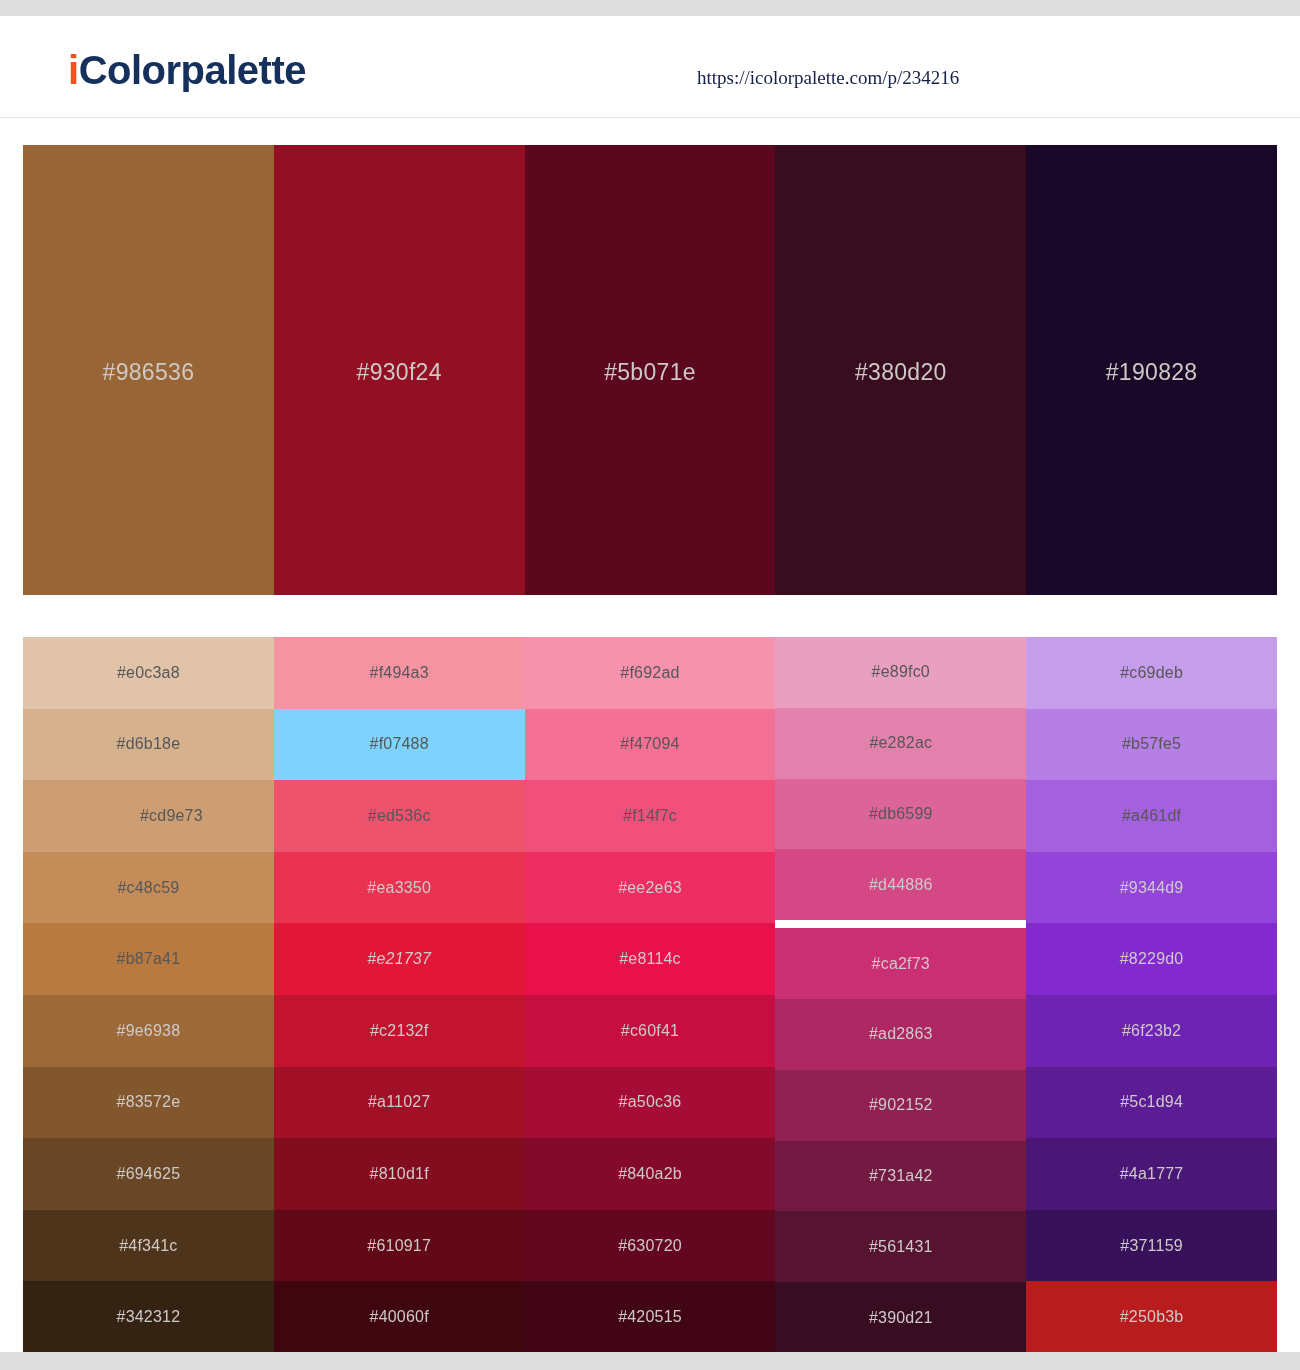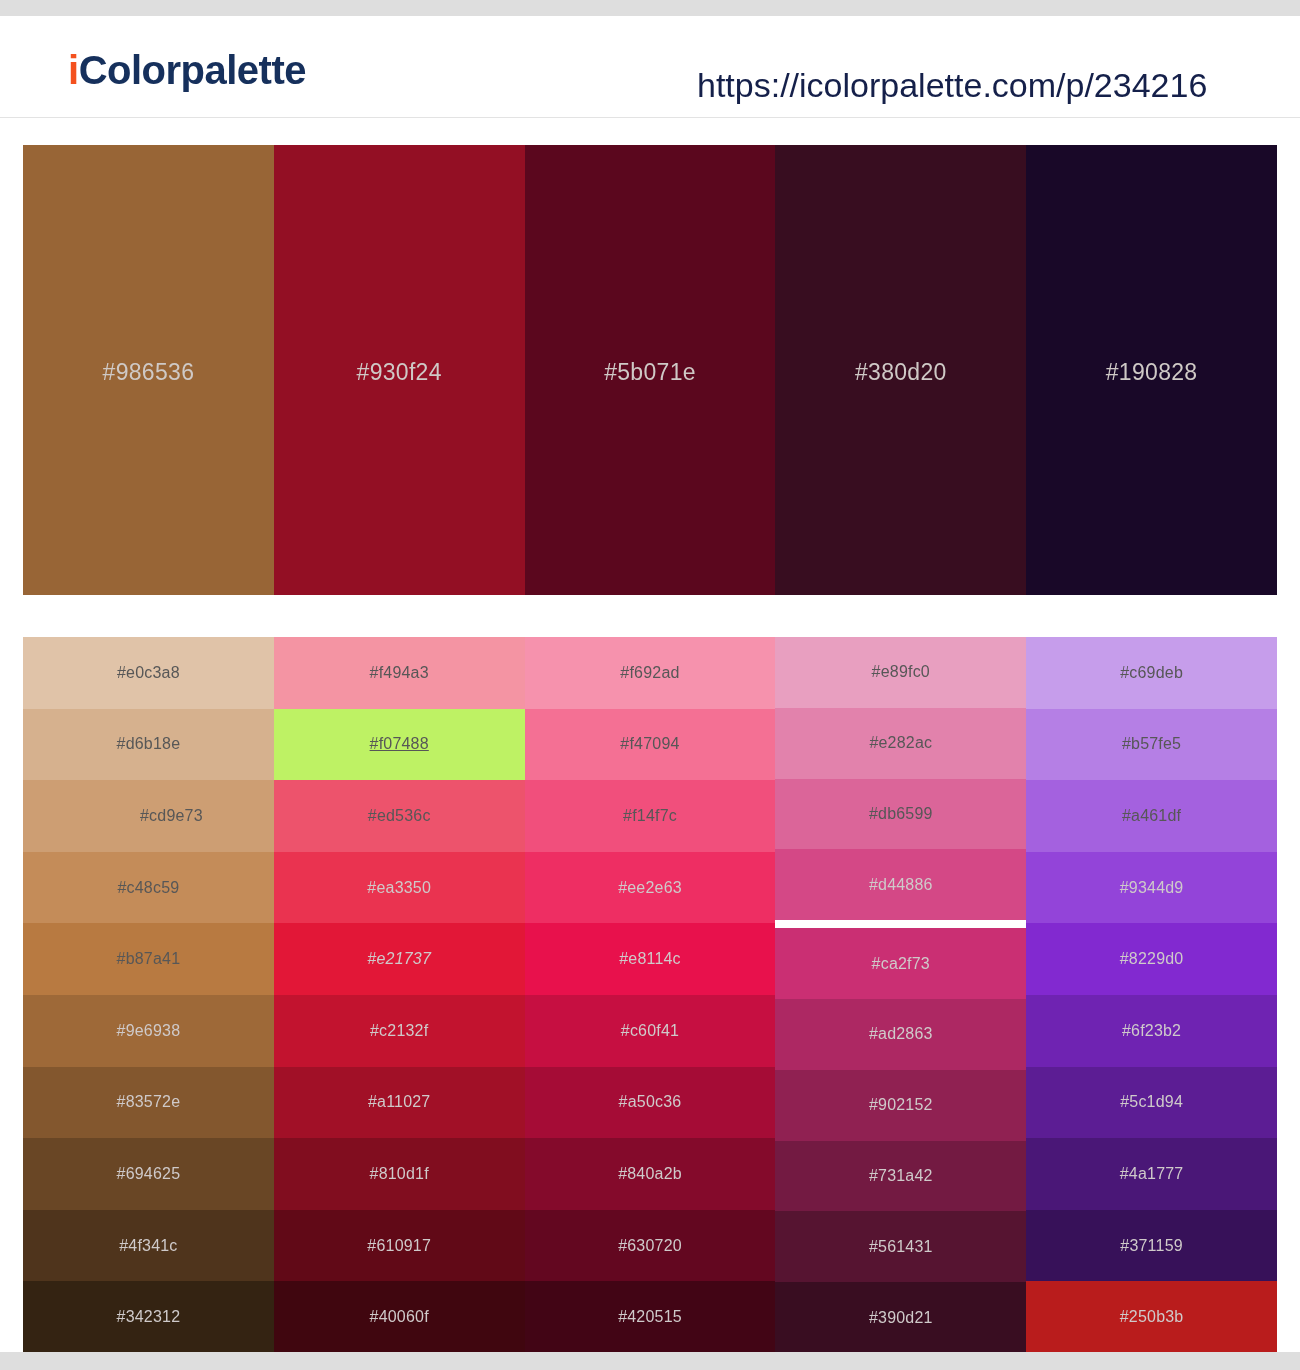--- a/index.html
+++ b/index.html
@@ -46,25 +46,26 @@
     letter-spacing: -0.5px;
     line-height: 1;
     white-space: nowrap;
   }
   .logo .logo-i { color: #f4511e; }
   .logo .logo-rest { color: #16305c; }
   .page-url {
     position: absolute;
     left: 697px;
     top: 52px;
-    font-size: 34px;
+    font-size: 19px;
     color: #15204a;
     line-height: 1;
     white-space: nowrap;
     text-decoration: none;
+    font-family: Liberation Serif, serif;
   }
   
   .main-band {
     position: absolute;
     left: 23px;
     top: 145px;
     width: 1254px;
     height: 450px;
     display: flex;
   }
@@ -156,21 +157,21 @@
         <div class="shade-cell dark-on-light" style="background: rgb(196, 140, 89);">#c48c59</div>
         <div class="shade-cell dark-on-light" style="background: rgb(184, 122, 65);">#b87a41</div>
         <div class="shade-cell light-on-dark" style="background: rgb(158, 105, 56);">#9e6938</div>
         <div class="shade-cell light-on-dark" style="background: rgb(131, 87, 46);">#83572e</div>
         <div class="shade-cell light-on-dark" style="background: rgb(105, 70, 37);">#694625</div>
         <div class="shade-cell light-on-dark" style="background: rgb(79, 52, 28);">#4f341c</div>
         <div class="shade-cell light-on-dark" style="background: rgb(52, 35, 18);">#342312</div>
       </div>
       <div class="shade-col">
         <div class="shade-cell dark-on-light" style="background: rgb(244, 148, 163);">#f494a3</div>
-        <div class="shade-cell dark-on-light" style="background: #bef264; text-decoration: underline;">#f07488</div>
+        <div class="shade-cell dark-on-light" style="background: #7dd3fc;">#f07488</div>
         <div class="shade-cell dark-on-light" style="background: rgb(237, 83, 108);">#ed536c</div>
         <div class="shade-cell light-on-dark" style="background: rgb(234, 51, 80);">#ea3350</div>
         <div class="shade-cell light-on-dark" style="background: rgb(226, 23, 55); font-style: italic;">#e21737</div>
         <div class="shade-cell light-on-dark" style="background: rgb(194, 19, 47);">#c2132f</div>
         <div class="shade-cell light-on-dark" style="background: rgb(161, 16, 39);">#a11027</div>
         <div class="shade-cell light-on-dark" style="background: rgb(129, 13, 31);">#810d1f</div>
         <div class="shade-cell light-on-dark" style="background: rgb(97, 9, 23);">#610917</div>
         <div class="shade-cell light-on-dark" style="background: rgb(64, 6, 15);">#40060f</div>
       </div>
       <div class="shade-col">

